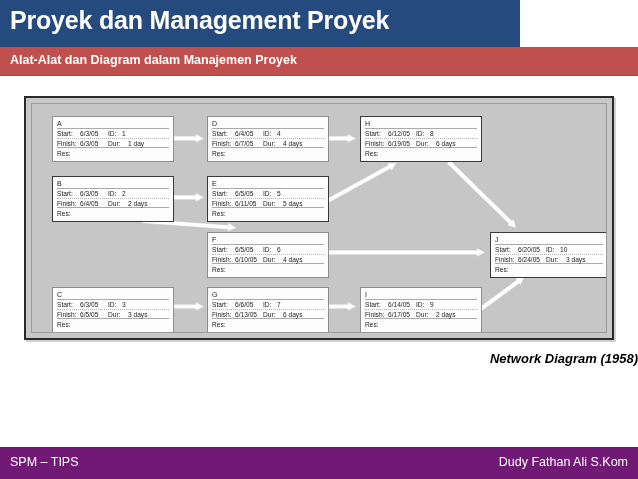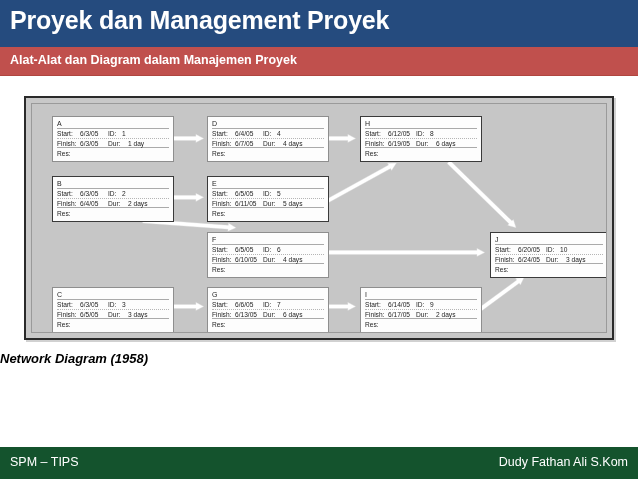--- a/index.html
+++ b/index.html
@@ -12,21 +12,21 @@
   }
   #slide {
     position: relative;
     width: 638px; height: 479px;
     background: #ffffff;
   }
 
   
   .title-bar {
     position: absolute; left: 0; top: 0;
-    width: 638px; height: 47px;
+    width: 520px; height: 47px;
     background: #254B7E;
   }
   .title-text {
     position: absolute; left: 10px; top: 6px;
     font-size: 25px; font-weight: bold;
     color: #ffffff;
     letter-spacing: -0.2px;
     white-space: nowrap;
   }
 
@@ -106,32 +106,32 @@
   .node .n-val  { width: 28px; flex: 0 0 28px; }
   .node .n-lab2 { width: 14px; flex: 0 0 14px; }
   .node .n-lab2w{ width: 20px; flex: 0 0 20px; }
   .node .n-val2 { flex: 1 1 auto; }
   .node .n-res  { padding-top: 1px; }
 
   
   .caption {
     position: absolute;
     left: 0; top: 275px; width: 638px;
-    text-align: left;
+    text-align: right;
     font-size: 13px;
     font-weight: bold;
     font-style: italic;
     color: #000000;
   }
 
   
   .footer-bar {
     position: absolute; left: 0; top: 447px;
     width: 638px; height: 32px;
-    background: #14532d;
+    background: #701a75;
   }
   .footer-left {
     position: absolute; left: 10px; top: 8px;
     font-size: 12.5px; color: #ffffff;
     white-space: nowrap;
   }
   .footer-right {
     position: absolute; right: 10px; top: 8px;
     font-size: 12.5px; color: #ffffff;
     white-space: nowrap;

